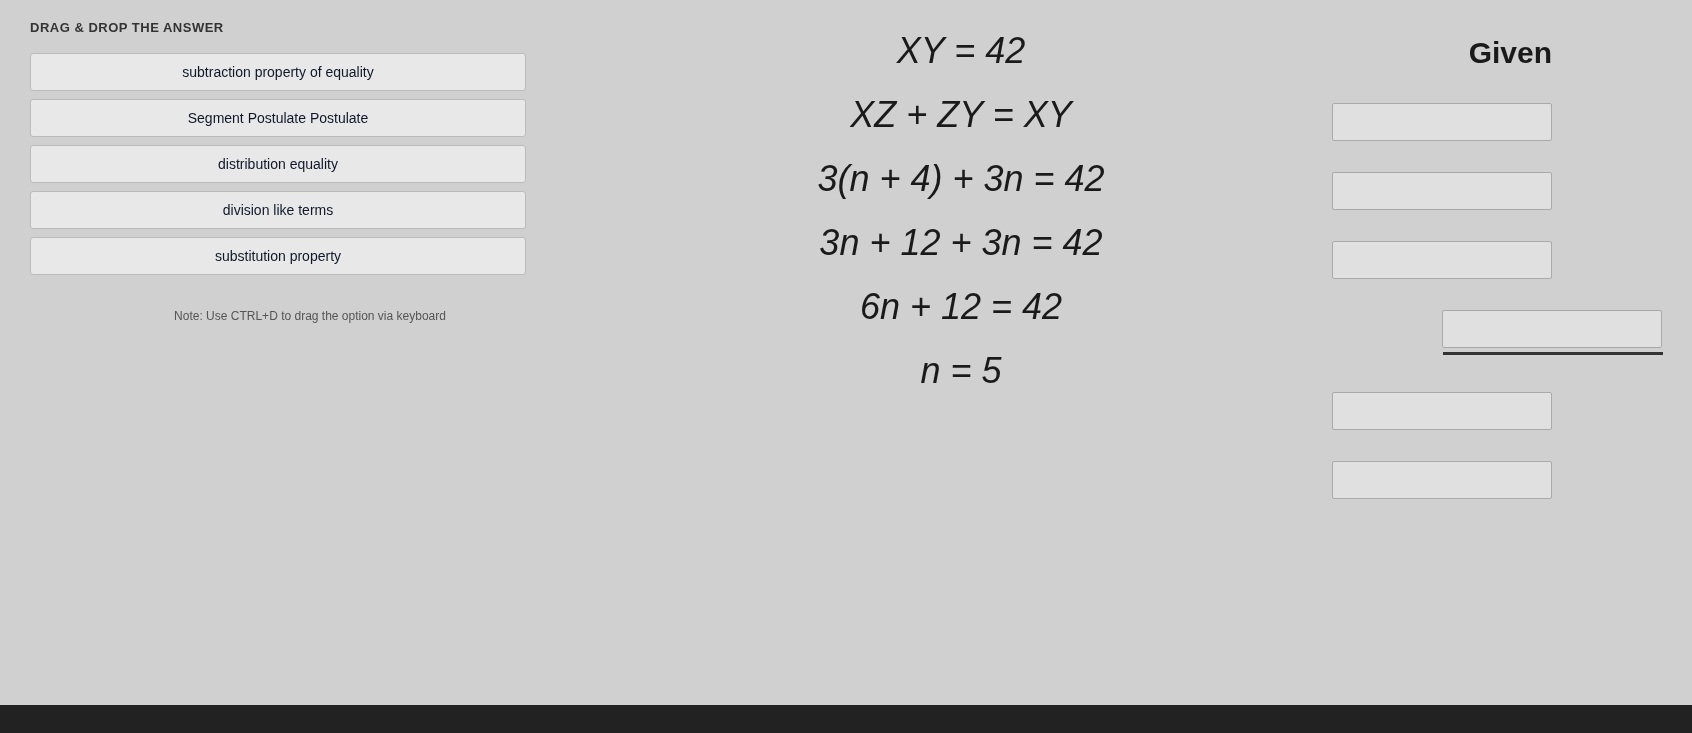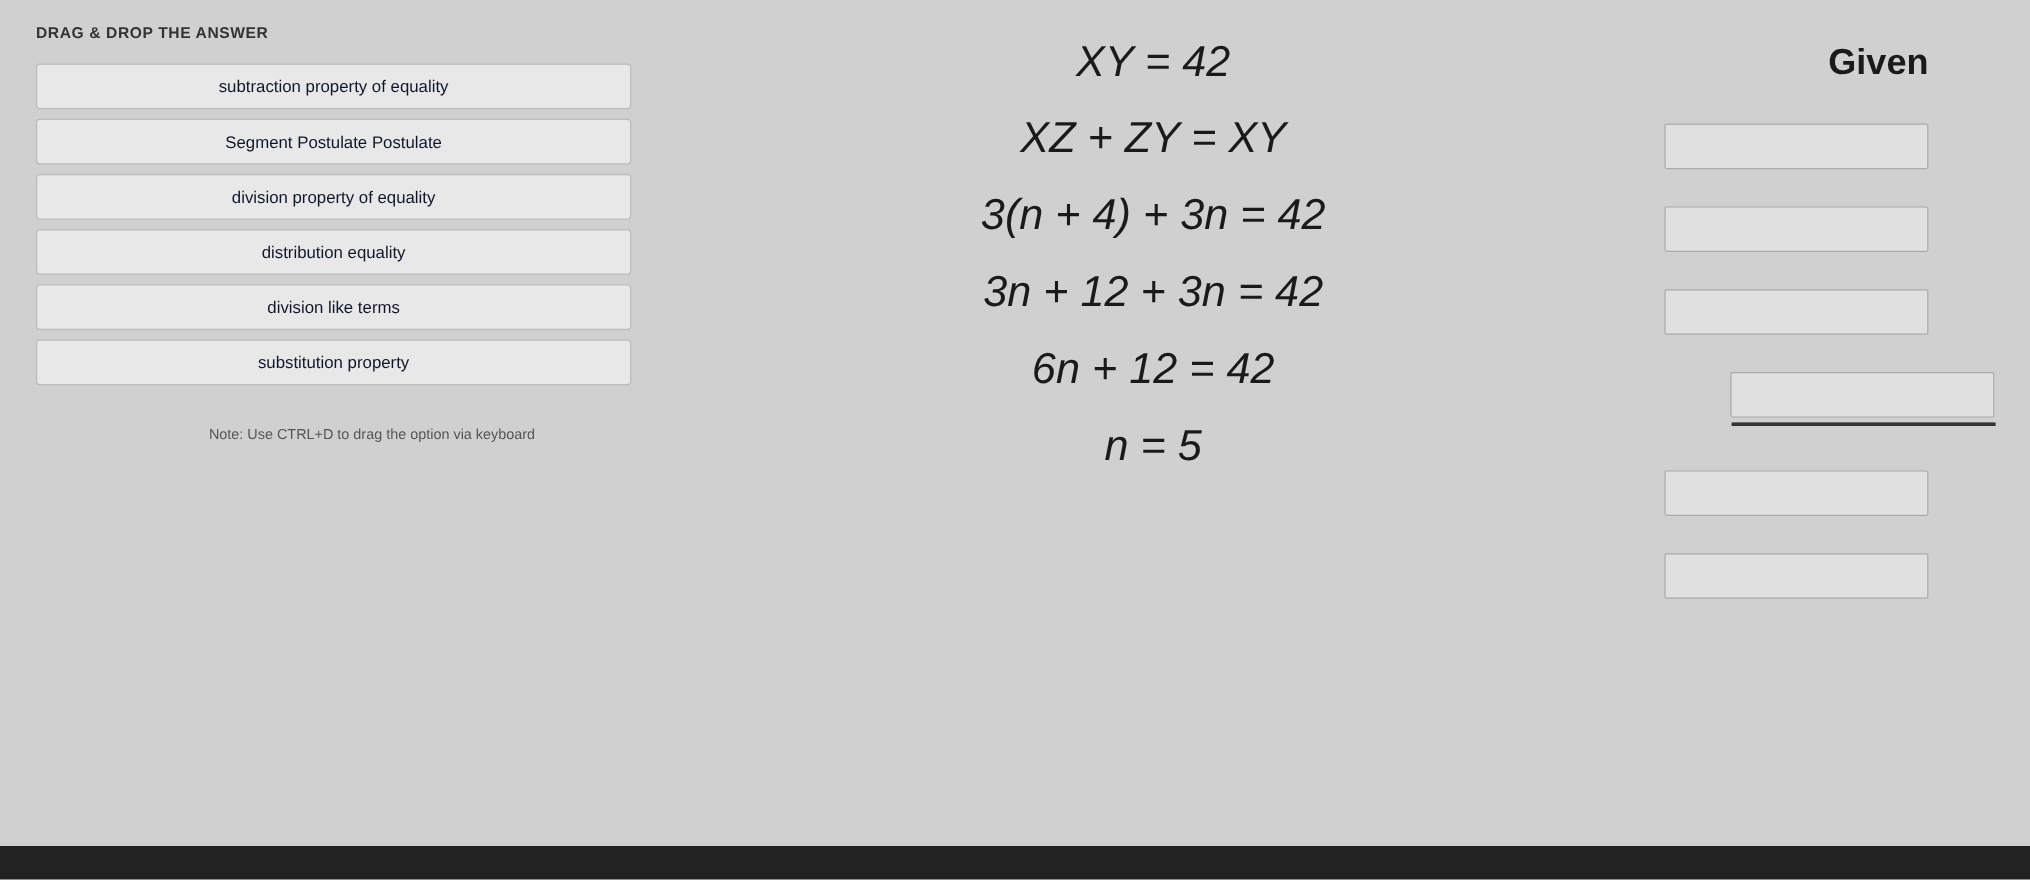--- a/index.html
+++ b/index.html
@@ -100,21 +100,21 @@
       display: flex;
       flex-direction: column;
       align-items: flex-end;
       padding-top: 10px;
       gap: 0;
     }
 
     .answer-row {
       display: flex;
       align-items: center;
-      justify-content: center;
+      justify-content: flex-start;
       width: 100%;
       margin-bottom: 23px;
       height: 46px;
     }
 
     .answer-box {
       background: #e0e0e0;
       border: 1.5px solid #aaa;
       width: 220px;
       height: 38px;
@@ -167,21 +167,20 @@
 </head>
 <body>
 
 <div class="main-area">
 
   <div class="left-panel">
     <div class="drag-drop-title">DRAG &amp; DROP THE ANSWER</div>
     <div class="drag-options">
       <div class="drag-option">subtraction property of equality</div>
       <div class="drag-option">Segment Postulate Postulate</div>
-      <div class="drag-option">division property of equality</div>
       <div class="drag-option">distribution equality</div>
       <div class="drag-option">division like terms</div>
       <div class="drag-option">substitution property</div>
     </div>
     <div class="note-text">Note: Use CTRL+D to drag the option via keyboard</div>
   </div>
 
   <div class="center-panel">
     <div class="math-row">
       <div class="math-expr">

